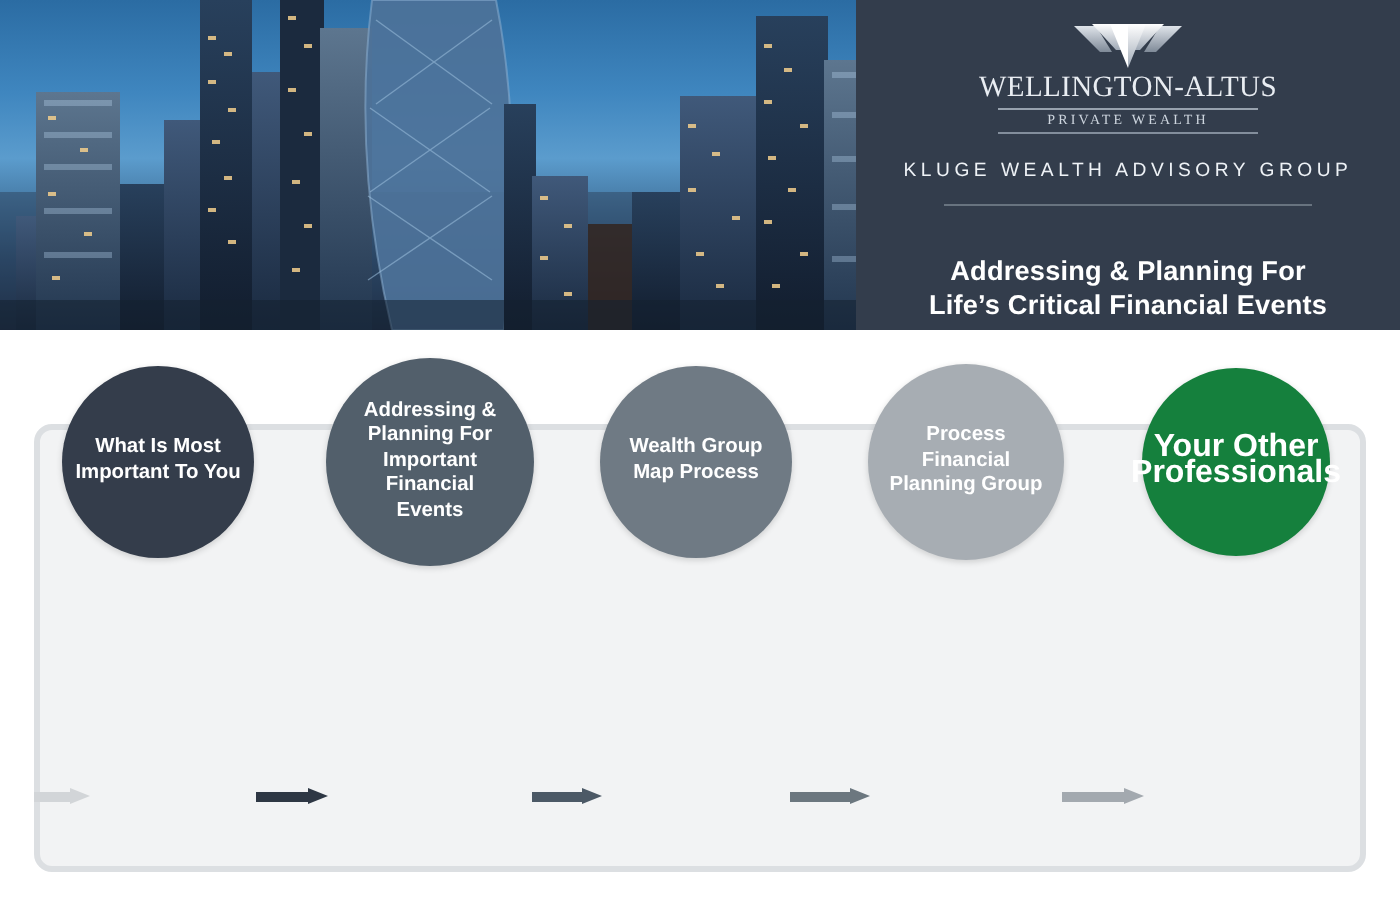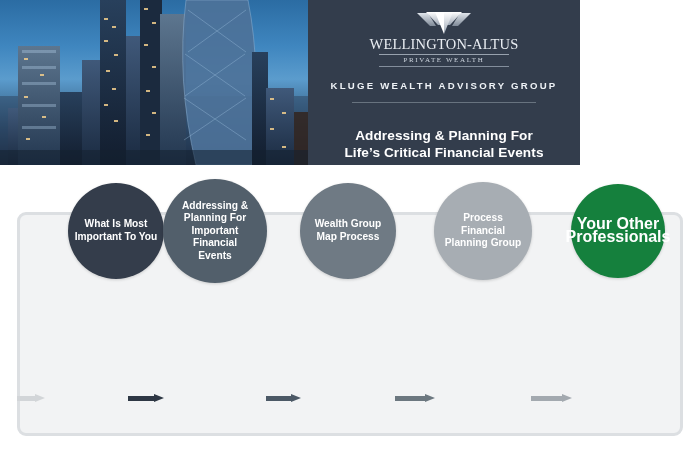--- a/index.html
+++ b/index.html
@@ -5,21 +5,21 @@
   html,body{margin:0;padding:0;}
   body{
     width:700px;height:456px;overflow:hidden;
     background:#ffffff;
     font-family:"Liberation Sans", sans-serif;
     -webkit-font-smoothing:antialiased;
   }
   .page{position:relative;width:700px;height:456px;background:#fff;}
 
   
-  .header{position:absolute;left:0;top:0;width:580px;height:165px;overflow:hidden;}
+  .header{position:absolute;left:0;top:0;width:700px;height:165px;overflow:hidden;}
 
   .sky{
     position:absolute;left:0;top:0;width:700px;height:165px;
     background:
       linear-gradient(180deg,#2b6ca3 0%,#3f86bf 28%,#5b9ccd 48%,#2c4f72 78%,#16243a 100%);
   }
   .skyline{position:absolute;left:0;top:0;width:700px;height:165px;}
 
   .hdr-panel{
     position:absolute;right:0;top:0;width:272px;height:165px;
@@ -40,21 +40,21 @@
   }
   .logo-rule{width:130px;height:1px;background:#aab4c0;margin-top:2px;opacity:.85;}
   .logo-sub{
     font-family:"Liberation Serif", serif;
     font-size:7px;letter-spacing:1.6px;color:#cdd5de;margin-top:2px;line-height:1;text-align:center;
   }
   .logo-rule2{width:130px;height:1px;background:#97a2b0;margin-top:2px;opacity:.8;}
 
   .group-name{
     margin-top:13px;
-    font-size:9.6px;font-weight:700;letter-spacing:2.25px;
+    font-size:9.6px;font-weight:400;letter-spacing:2.25px;
     color:#eef2f6;white-space:nowrap;
   }
   .divider{width:184px;height:1px;background:#68737f;margin-top:11px;}
   .tagline{
     margin-top:24px;text-align:center;color:#ffffff;
     font-size:13.6px;font-weight:700;line-height:17px;letter-spacing:.1px;
   }
 
   
   .stage{position:absolute;left:0;top:165px;width:700px;height:291px;background:#fff;}
@@ -66,21 +66,21 @@
   }
 
   .node{
     position:absolute;border-radius:50%;
     display:flex;align-items:center;justify-content:center;text-align:center;
     color:#ffffff;font-weight:700;
     box-shadow:0 1px 3px rgba(0,0,0,.16);
   }
   .node span{display:block;padding:0 6px;}
 
-  .n1{left:31px;top:18px;width:96px;height:96px;background:#343d4b;font-size:10.2px;line-height:12.6px;margin-left:37px;}
+  .n1{left:31px;top:18px;width:96px;height:96px;background:#343d4b;font-size:10.2px;line-height:12.6px;}
   .n2{left:163px;top:14px;width:104px;height:104px;background:#525f6b;font-size:10.2px;line-height:12.6px;}
   .n3{left:300px;top:18px;width:96px;height:96px;background:#6f7a84;font-size:10.2px;line-height:12.6px;}
   .n4{left:434px;top:17px;width:98px;height:98px;background:#a7adb3;font-size:10.2px;line-height:12.6px;}
   .n5{left:571px;top:19px;width:94px;height:94px;background:#15803d;font-size:16px;line-height:12.6px;}
 
   .arrow{position:absolute;height:9px;}
   .arrow .bar{position:absolute;left:0;top:2px;height:5px;width:calc(100% - 9px);}
   .arrow .tip{
     position:absolute;right:0;top:0;width:0;height:0;
     border-top:4.5px solid transparent;border-bottom:4.5px solid transparent;

